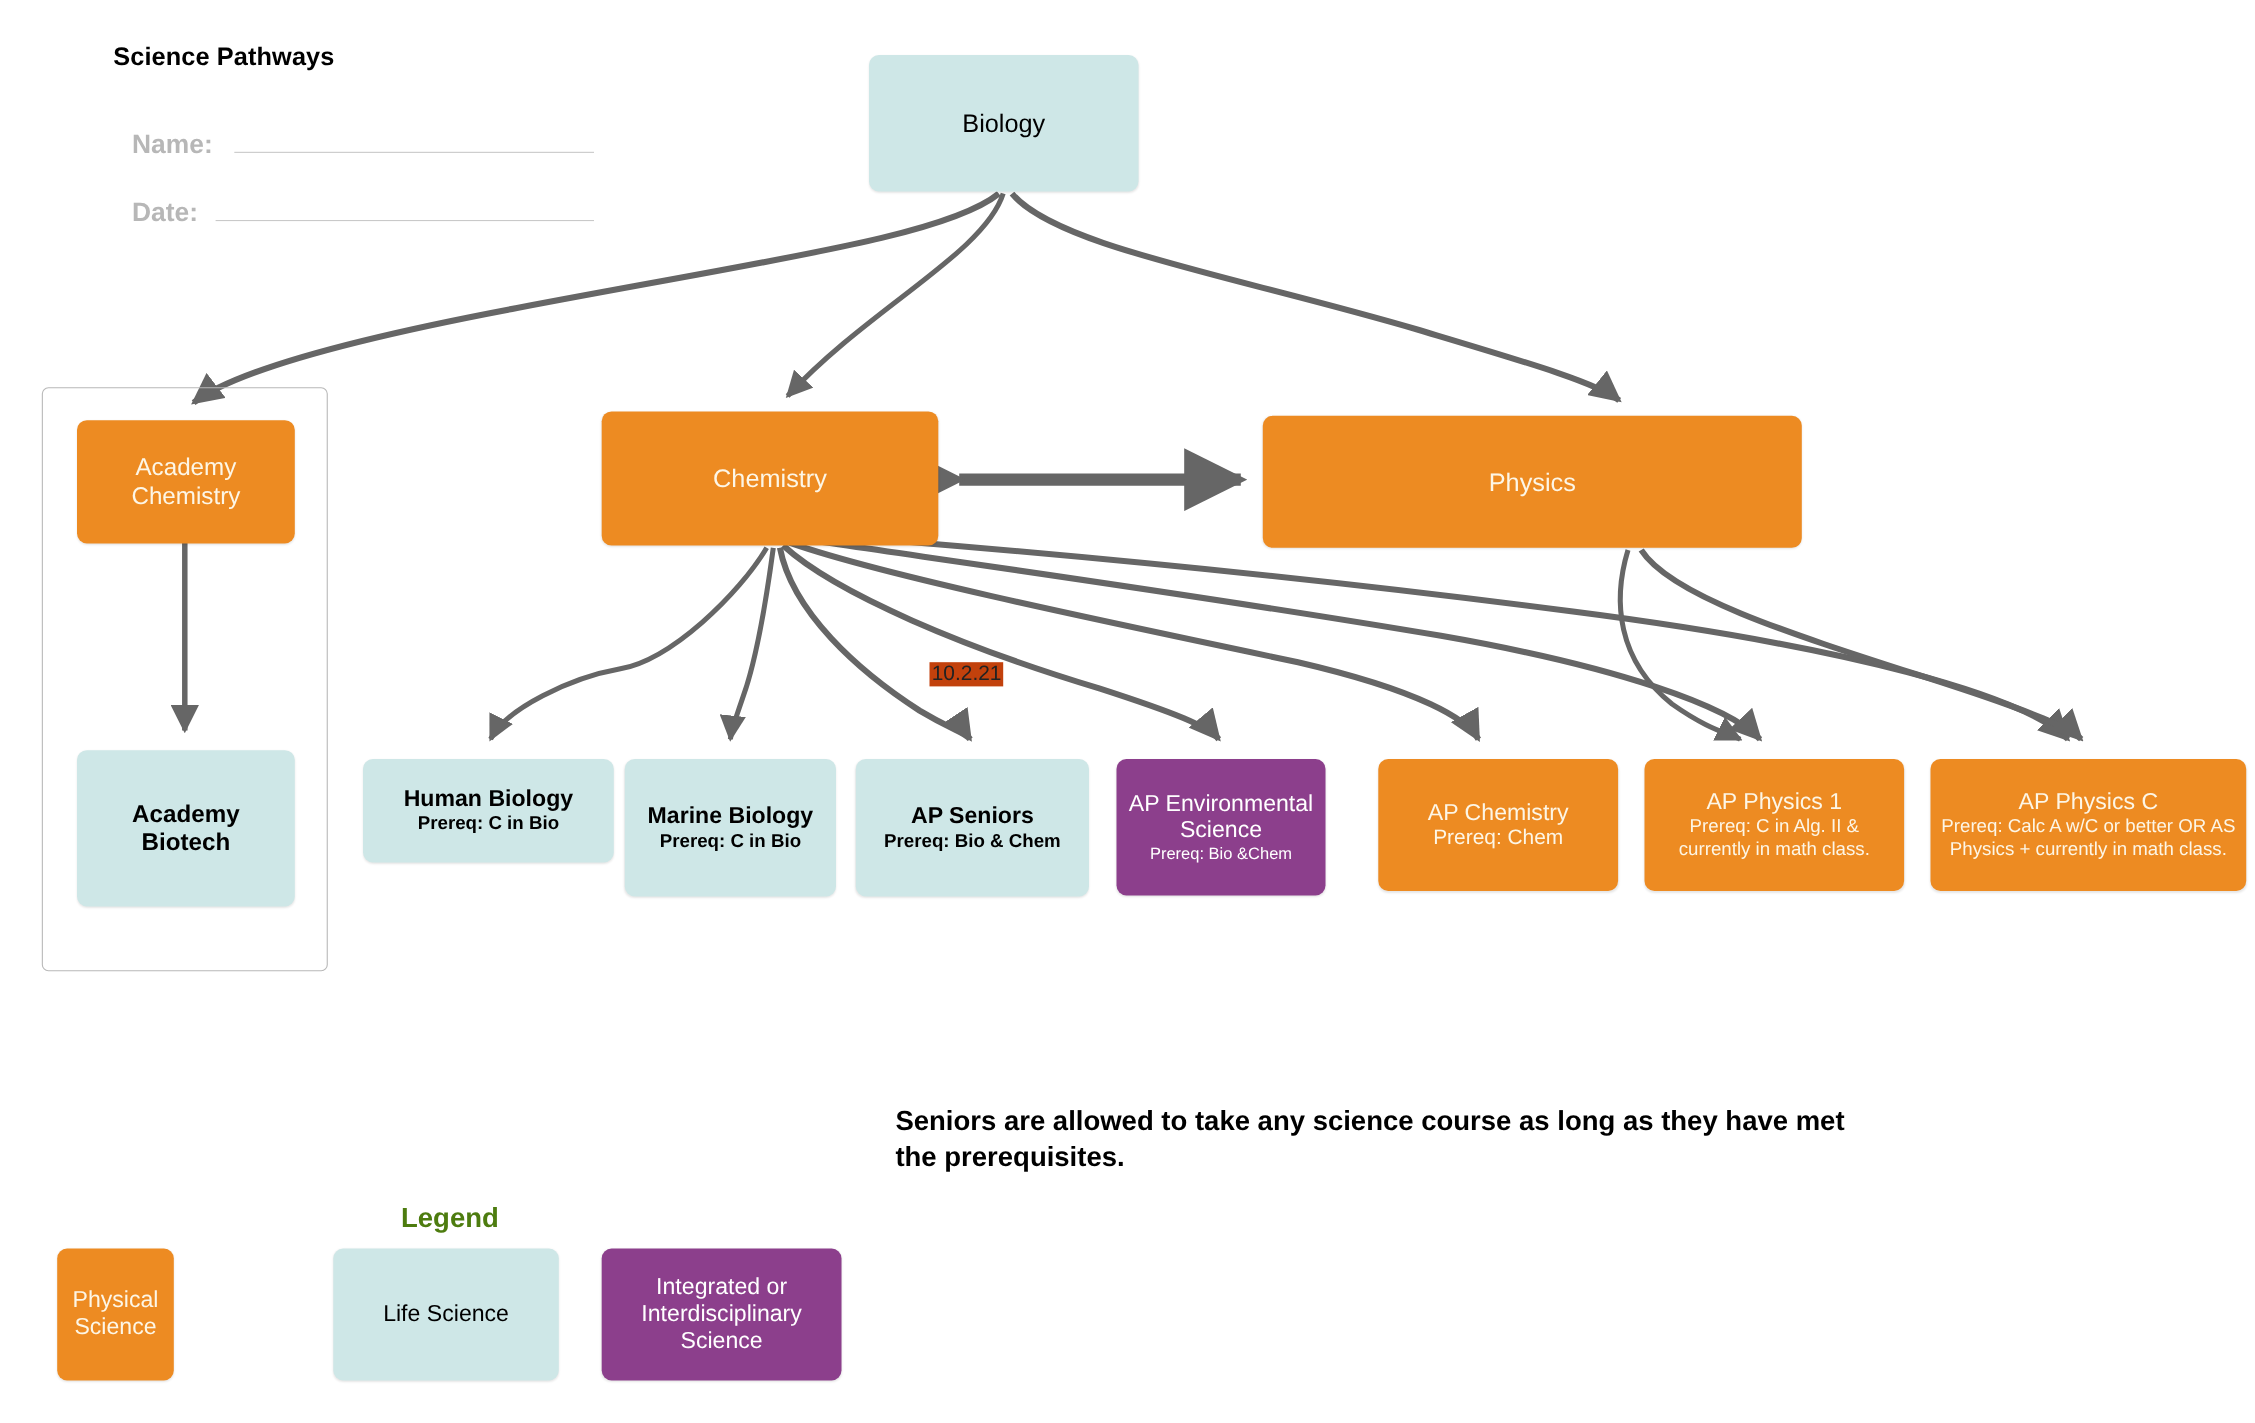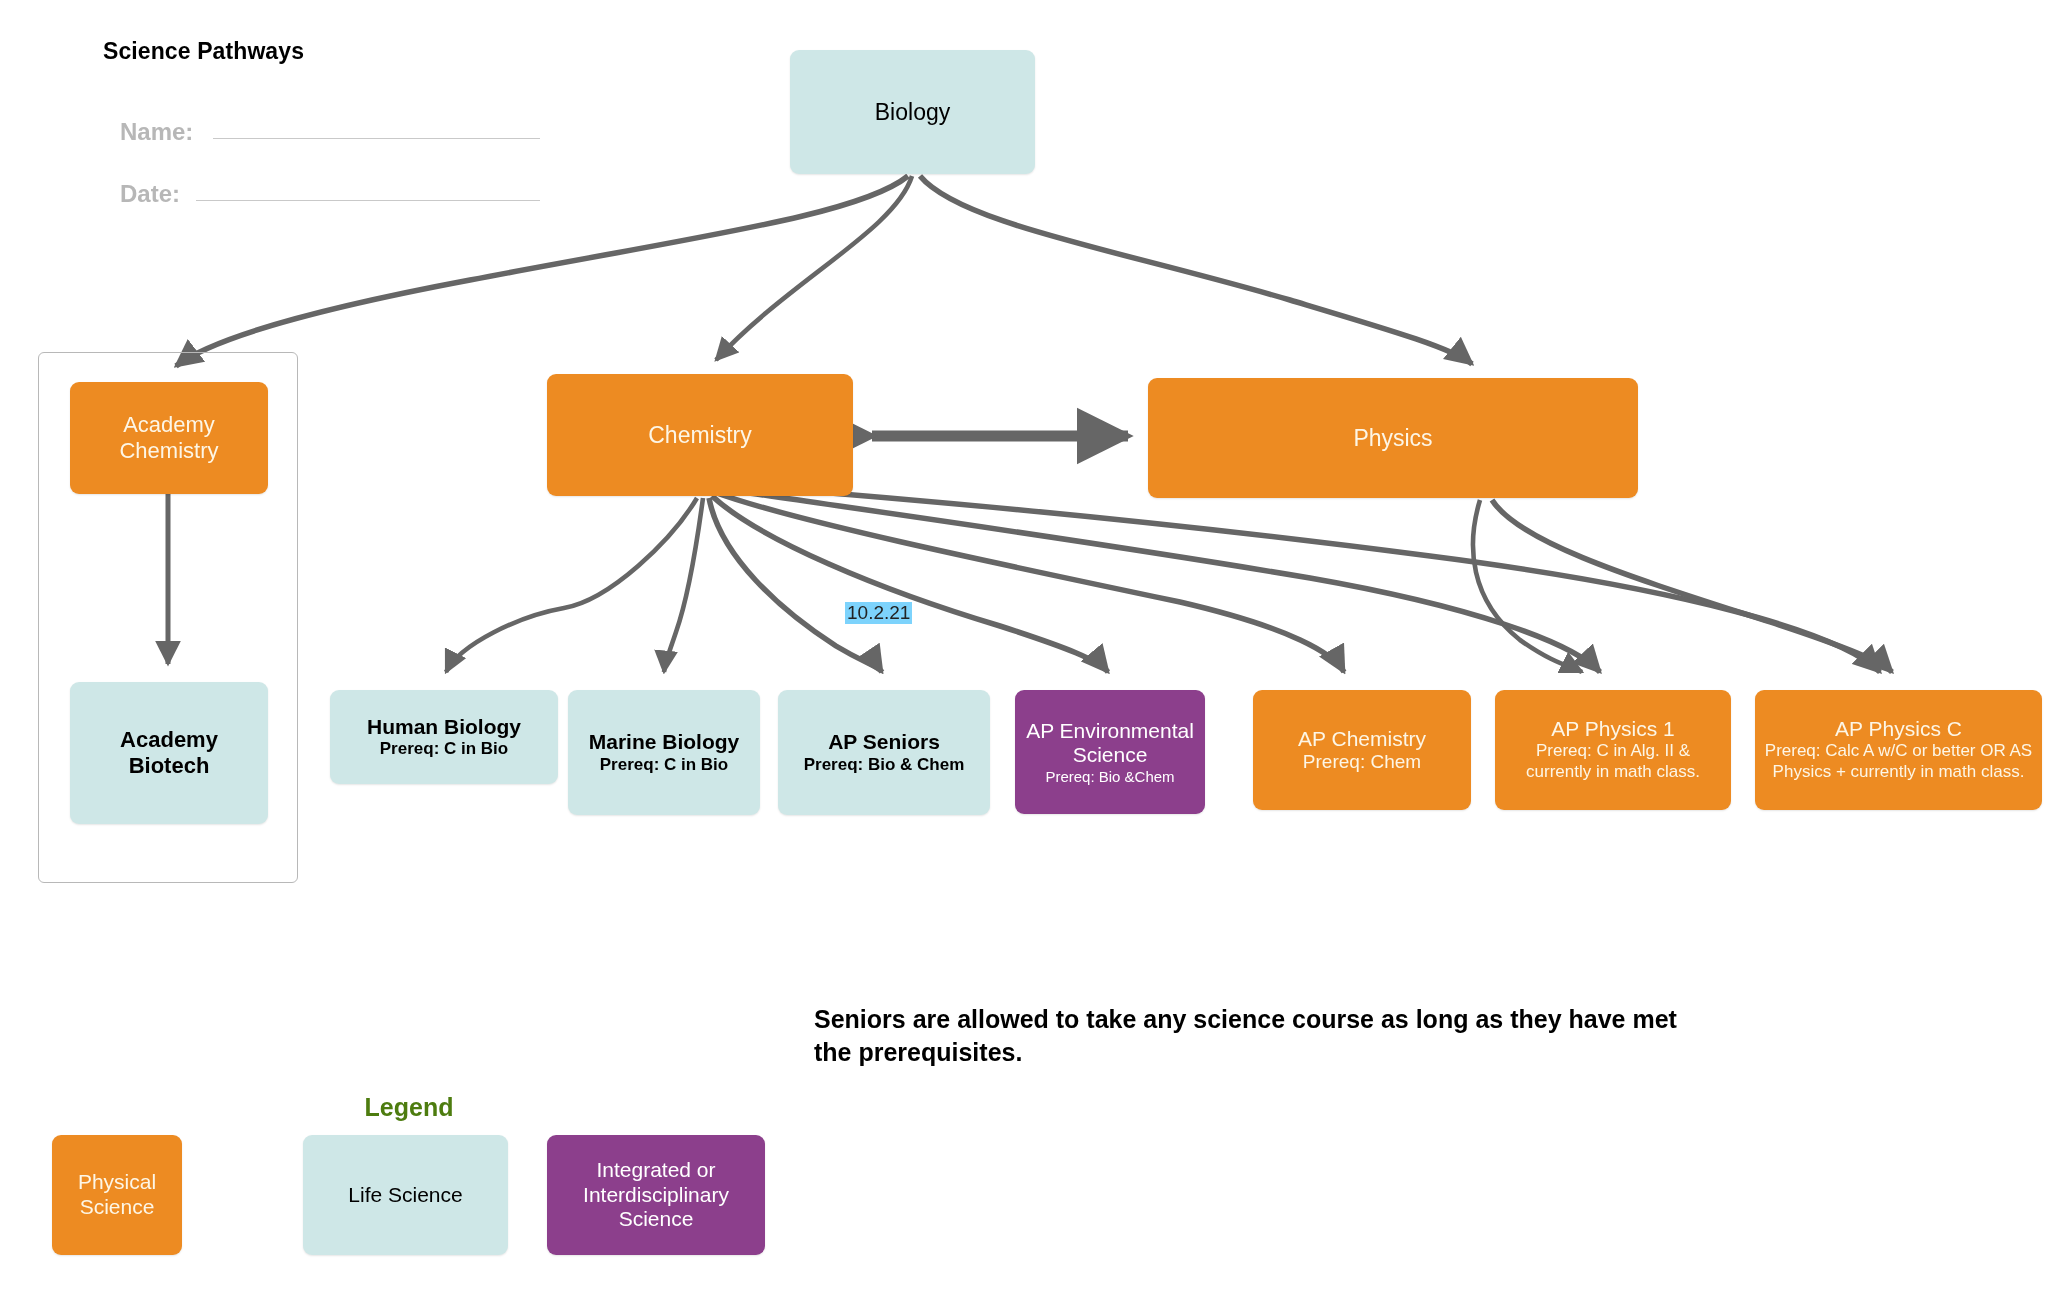--- a/index.html
+++ b/index.html
@@ -142,21 +142,21 @@
   #node-ap-physc .title  { font-size: 21px; font-weight: normal; }
   #node-ap-physc .prereq { font-size: 17px; font-weight: normal; line-height: 1.22; }
 
   
   .edge-label {
     position: absolute;
     left: 845px;
     top: 602px;
     font-size: 19px;
     color: #222222;
-    background: #7dd3fc;
+    background: #c2410c;
     padding: 0 2px;
     white-space: nowrap;
   }
 
   
   .note {
     position: absolute;
     left: 814px;
     top: 1003px;
     width: 900px;
@@ -185,21 +185,21 @@
     border-radius: 9px;
     display: flex;
     align-items: center;
     justify-content: center;
     text-align: center;
     font-size: 21px;
     line-height: 1.18;
     padding: 4px 6px;
     box-shadow: 0 1px 2px rgba(0,0,0,0.10);
   }
-  #legend-physical   { left: 52px;  width: 130px; }
+  #legend-physical   { left: 52px;  width: 106px; }
   #legend-life       { left: 303px; width: 205px; }
   #legend-integrated { left: 547px; width: 218px; }
 </style>
 </head>
 <body>
 
 <div id="canvas">
 
   <div class="page-title">Science Pathways</div>
 

